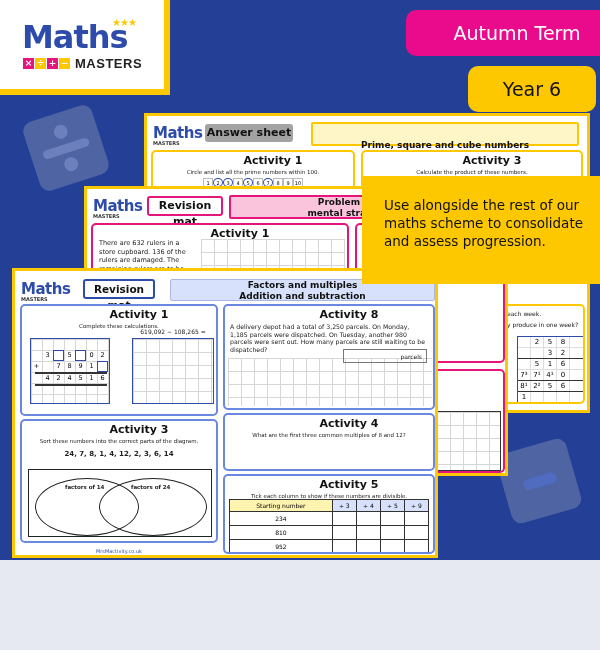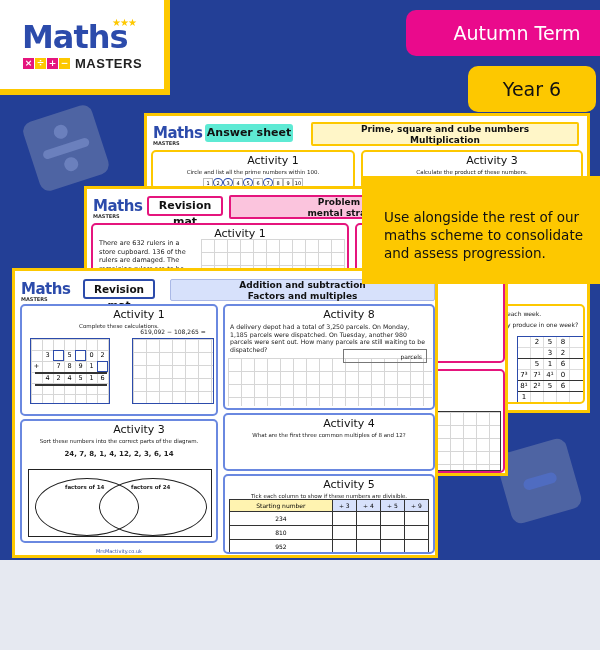--- a/index.html
+++ b/index.html
@@ -26,28 +26,28 @@
   .sym-div .bar { position: absolute; left: 12px; top: 32px; width: 48px; height: 9px; border-radius: 5px; background: rgba(120,140,200,0.7); }
   .sym-min { left: 503px; top: 445px; width: 72px; height: 72px; transform: rotate(-16deg); }
   .sym-min .bar { position: absolute; left: 20px; top: 31px; width: 34px; height: 11px; border-radius: 6px; background: rgba(80,110,200,0.8); }
 
   .sheet { position: absolute; background: #fff; border: 3px solid #fdc800; overflow: hidden; }
   .mini-logo { position: absolute; font-weight: bold; color: #2c4bab; font-size: 15px; letter-spacing: -0.5px; }
   .mini-logo small { display: block; font-size: 5px; color: #333; letter-spacing: 0; margin-top: -2px; }
   .tag { position: absolute; font-size: 11px; font-weight: bold; color: #111; text-align: center; border-radius: 3px; }
   .hdr { position: absolute; font-size: 9px; font-weight: bold; color: #111; text-align: center; line-height: 11px; border-radius: 2px; }
   .panel { position: absolute; border-radius: 5px; background: #fff; overflow: hidden; }
-  .ptitle { font-size: 11px; font-weight: normal; text-align: center; color: #111; margin-top: 2px; padding-left: 40px; }
+  .ptitle { font-size: 11px; font-weight: bold; text-align: center; color: #111; margin-top: 2px; padding-left: 40px; }
   .pdesc { font-size: 5.5px; text-align: center; color: #222; margin-top: 2px; }
   .grid { background-image: linear-gradient(#d6d6d6 1px, transparent 1px), linear-gradient(90deg, #d6d6d6 1px, transparent 1px); background-size: 13px 13px; }
 
   
   .s1 { left: 144px; top: 113px; width: 446px; height: 300px; }
-  .s1 .tag { left: 58px; top: 8px; width: 88px; height: 18px; line-height: 18px; background: #5eead4; }
-  .s1 .hdr { left: 164px; top: 6px; width: 268px; height: 24px; background: #fff6c8; border: 2px solid #fdc800; padding-top: 0px; }
+  .s1 .tag { left: 58px; top: 8px; width: 88px; height: 18px; line-height: 18px; background: #a3a3a3; }
+  .s1 .hdr { left: 164px; top: 6px; width: 268px; height: 24px; background: #fff6c8; border: 2px solid #fdc800; padding-top: 16px; }
   .s1 .p1 { left: 4px; top: 34px; width: 204px; height: 40px; border: 2px solid #fdc800; }
   .s1 .p3 { left: 214px; top: 34px; width: 222px; height: 40px; border: 2px solid #fdc800; }
   .primes { display: flex; justify-content: center; margin-top: 3px; }
   .primes span { width: 10px; height: 9px; border: 1px solid #bbb; font-size: 5px; text-align: center; line-height: 8px; }
   .primes span.c { border-radius: 50%; border: 1px solid #2c4bab; }
 
   
   .s2 { left: 84px; top: 186px; width: 424px; height: 290px; }
   .s2 .tag { left: 60px; top: 7px; width: 76px; height: 20px; line-height: 16px; border: 2px solid #e5157d; background: #fff; }
   .s2 .hdr { left: 142px; top: 6px; width: 272px; height: 24px; background: #fbc4dd; border: 2px solid #e5157d; }
@@ -89,21 +89,21 @@
   .nums { font-size: 7px; font-weight: bold; text-align: center; margin-top: 6px; color: #222; }
   .venn { position: absolute; left: 6px; top: 48px; width: 184px; height: 68px; border: 1.5px solid #222; }
   .venn .e { position: absolute; border: 1.5px solid #222; border-radius: 50%; }
   .venn .lbl { position: absolute; font-size: 5.5px; font-weight: bold; color: #222; }
   .foot-url { position: absolute; left: 0; top: 277px; width: 208px; font-size: 5px; text-align: center; color: #2c4bab; }
   .div-table { position: absolute; left: 4px; top: 23px; width: 200px; border-collapse: collapse; font-size: 6px; }
   .div-table th, .div-table td { border: 1px solid #333; text-align: center; height: 14px; }
   .div-table th { background: #d7e1fb; font-weight: normal; height: 12px; }
   .div-table th.first { background: #fff3b0; line-height: 6px; }
 
-  .callout { position: absolute; left: 362px; top: 176px; width: 238px; height: 108px; background: #fdc800; padding: 32px 0 0 22px; font-family: "DejaVu Sans", sans-serif; font-size: 13.5px; line-height: 18px; color: #111; }
+  .callout { position: absolute; left: 362px; top: 176px; width: 238px; height: 108px; background: #fdc800; padding: 20px 0 0 22px; font-family: "DejaVu Sans", sans-serif; font-size: 13.5px; line-height: 18px; color: #111; }
 
   .caption { position: absolute; left: 0; top: 560px; width: 600px; height: 90px; text-align: center; font-family: "DejaVu Sans", sans-serif; color: #1a1a1a; }
   .cap1 { font-size: 18px; margin-top: 12px; }
   .cap2 { font-size: 18px; margin-top: 4px; }
 </style>
 </head>
 <body>
 
 <div class="hero">
 
@@ -226,22 +226,22 @@
       <div class="inner grid"></div>
     </div>
   </div>
 
   <div class="sheet s3">
     <div class="mini-logo" style="left:6px;top:9px">
       <span>Maths</span><small>MASTERS</small>
     </div>
     <div class="tag">Revision mat</div>
     <div class="hdr">
+      <div>Factors and multiples</div>
       <div>Addition and subtraction</div>
-      <div>Factors and multiples</div>
     </div>
 
     <div class="panel p1">
       <div class="ptitle">Activity 1</div>
       <div class="pdesc">Complete these calculations.</div>
       <div class="sub-lbl">619,092 − 108,265 =</div>
       <div class="col-grid">
         <div class="cg-row" style="top:11px;left:0">
           <span></span>
             <span>3</span>

